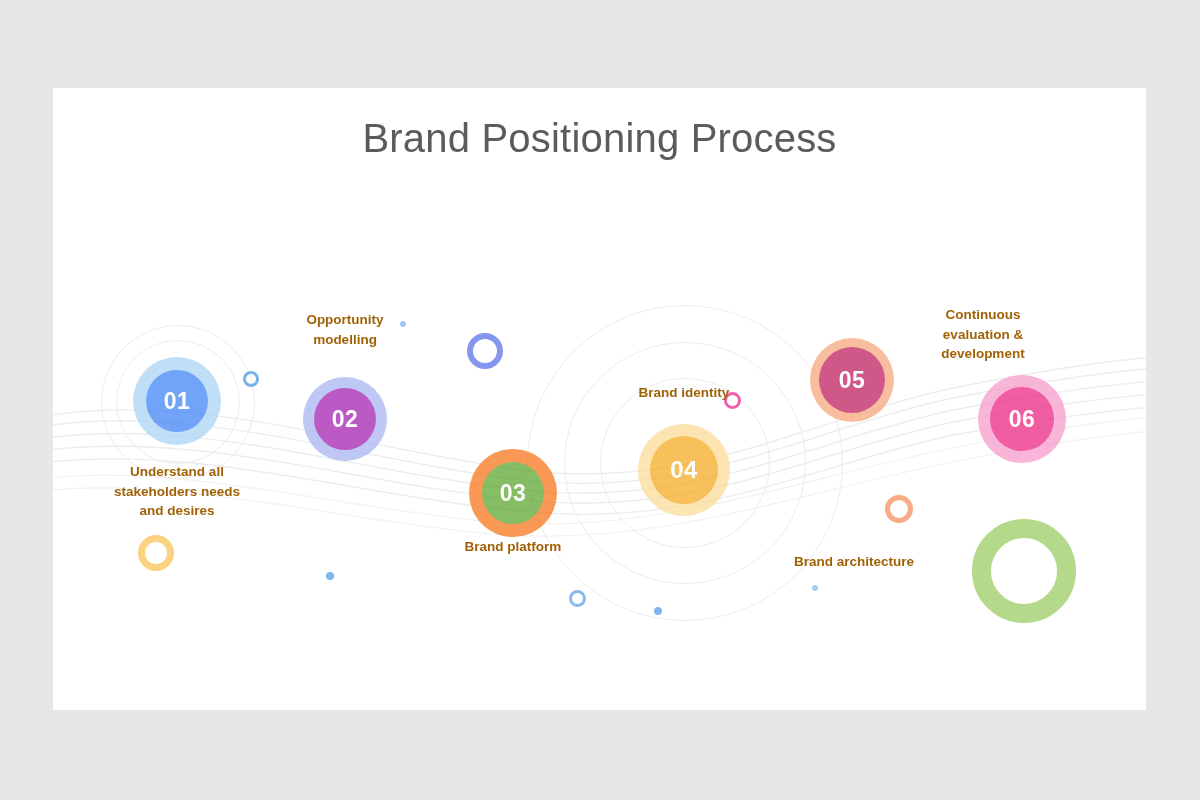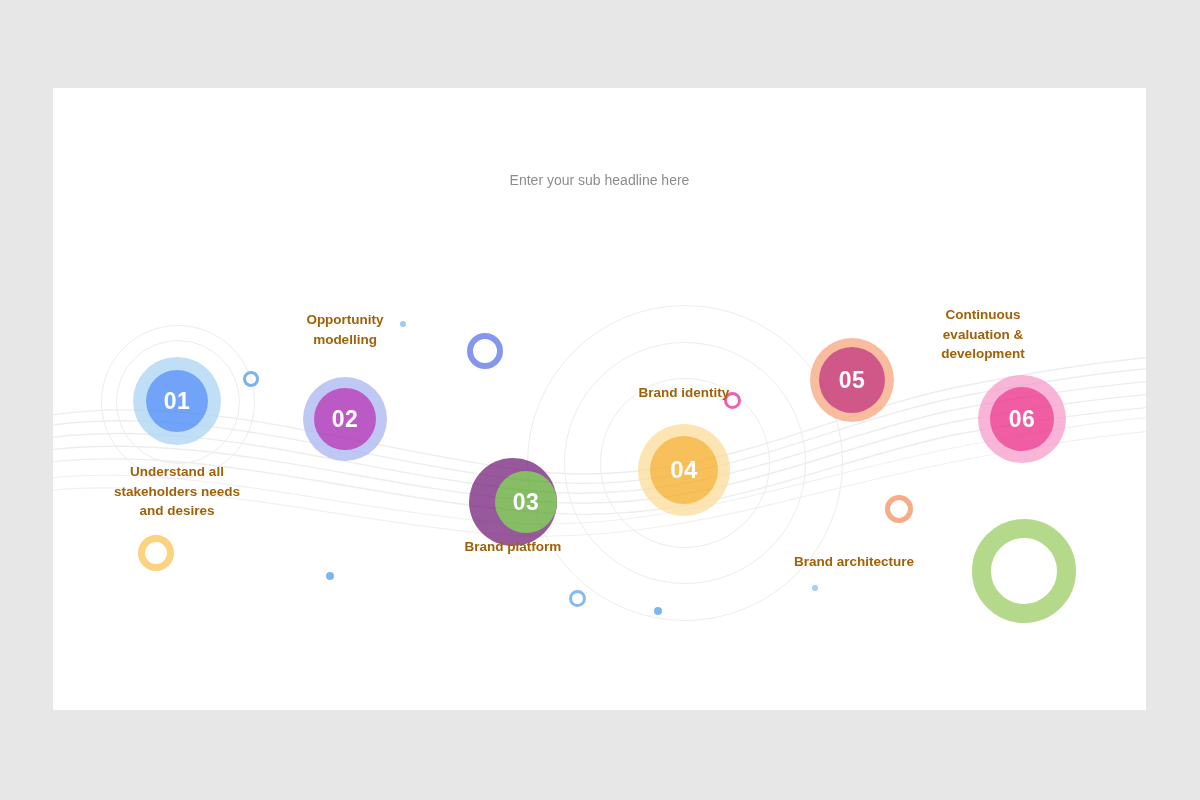--- a/index.html
+++ b/index.html
@@ -114,21 +114,21 @@
   </svg>
 
   <div id="guides">
       <div class="guide" style="left: 48px; top: 237px; width: 152px; height: 152px;"></div>
       <div class="guide" style="left: 63px; top: 252px; width: 122px; height: 122px;"></div>
       <div class="guide" style="left: 474px; top: 217px; width: 314px; height: 314px;"></div>
       <div class="guide" style="left: 511px; top: 254px; width: 240px; height: 240px;"></div>
       <div class="guide" style="left: 547px; top: 290px; width: 168px; height: 168px;"></div>
     </div>
 
-  <div id="subtitle">Enter your sub headline here</div>
+  <div id="title">Brand Positioning Process</div>
 
   <div id="decor-shapes">
       <div class="ring" style="left: 190px; top: 283px; width: 10px; height: 10px; border-width: 3px; border-color: rgb(122, 178, 236);"></div>
       <div class="ring" style="left: 414px; top: 245px; width: 24px; height: 24px; border-width: 6px; border-color: rgb(133, 150, 238);"></div>
       <div class="ring" style="left: 671px; top: 304px; width: 11px; height: 11px; border-width: 3.5px; border-color: rgb(240, 95, 174);"></div>
       <div class="ring" style="left: 85px; top: 447px; width: 22px; height: 22px; border-width: 7px; border-color: rgb(250, 210, 128);"></div>
       <div class="ring" style="left: 832px; top: 407px; width: 18px; height: 18px; border-width: 5px; border-color: rgb(247, 171, 134);"></div>
       <div class="ring" style="left: 919px; top: 431px; width: 66px; height: 66px; border-width: 19px; border-color: rgb(180, 217, 138);"></div>
       <div class="ring" style="left: 516px; top: 502px; width: 11px; height: 11px; border-width: 3.5px; border-color: rgb(134, 185, 239);"></div>
       <div class="dot" style="left: 347px; top: 233px; width: 6px; height: 6px; background: rgb(158, 201, 242);"></div>
@@ -142,21 +142,21 @@
         <div class="core" style="width: 62px; height: 62px; background: #3b82f6; font-size: 23px;">01</div>
       </div>
       <div class="node-label" style="width: 200px; left: 24px; top: 374px;">Understand all
 stakeholders needs
 and desires</div>
       <div class="node" style="left: 250px; top: 289px; width: 84px; height: 84px; background: rgb(167, 178, 240); opacity: 0.72;">
         <div class="core" style="width: 62px; height: 62px; background: #a21caf; font-size: 23px;">02</div>
       </div>
       <div class="node-label" style="width: 180px; left: 202px; top: 222px;">Opportunity
 modelling</div>
-      <div class="node" style="left: 416px; top: 370px; width: 88px; height: 88px; background: #701a75; opacity: 0.72; justify-content: flex-end;">
+      <div class="node" style="left: 416px; top: 361px; width: 88px; height: 88px; background: #f97316; opacity: 0.72;">
         <div class="core" style="width: 62px; height: 62px; background: rgb(88, 165, 42); font-size: 23px;">03</div>
       </div>
       <div class="node-label" style="width: 200px; left: 360px; top: 449px;">Brand platform</div>
       <div class="node" style="left: 585px; top: 336px; width: 92px; height: 92px; background: rgb(251, 220, 150); opacity: 0.72;">
         <div class="core" style="width: 68px; height: 68px; background: rgb(246, 168, 28); font-size: 24px;">04</div>
       </div>
       <div class="node-label" style="width: 200px; left: 531px; top: 295px;">Brand identity</div>
       <div class="node" style="left: 757px; top: 250px; width: 84px; height: 84px; background: rgb(246, 164, 122); opacity: 0.72;">
         <div class="core" style="width: 66px; height: 66px; background: #be185d; font-size: 23px;">05</div>
       </div>

